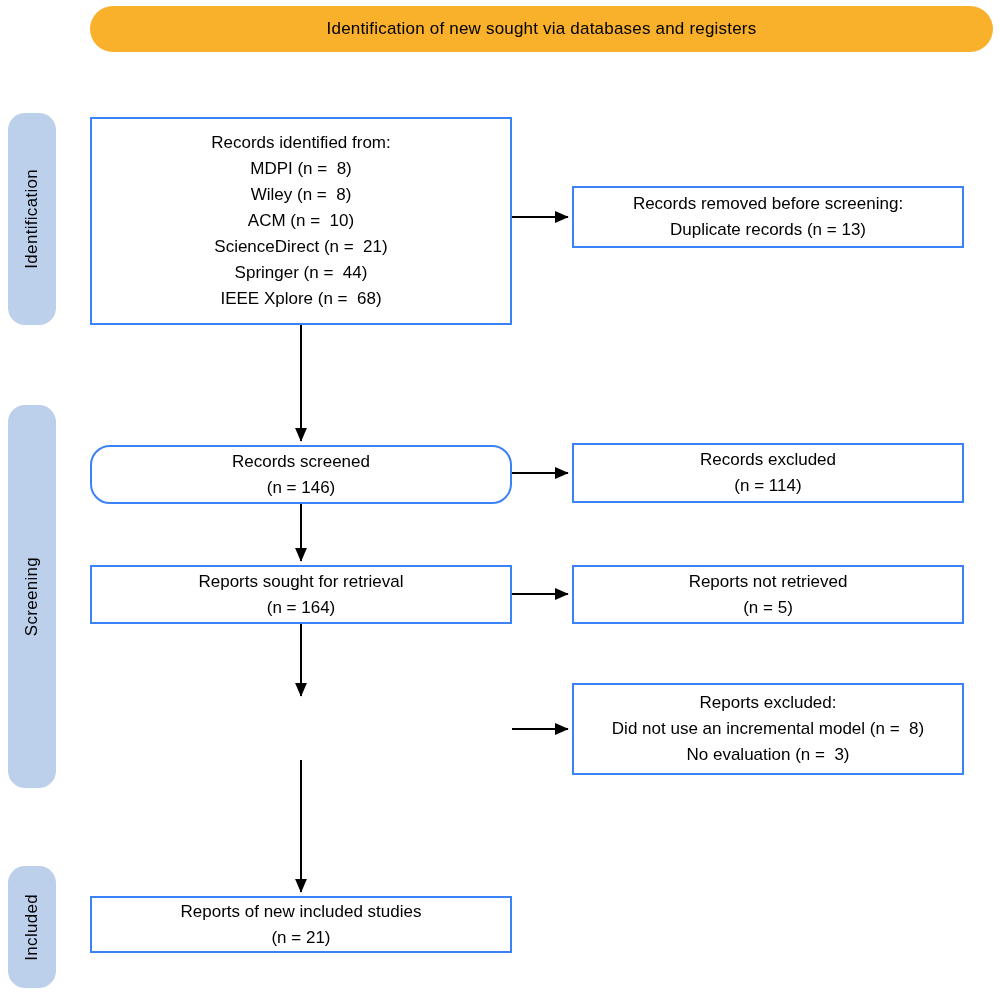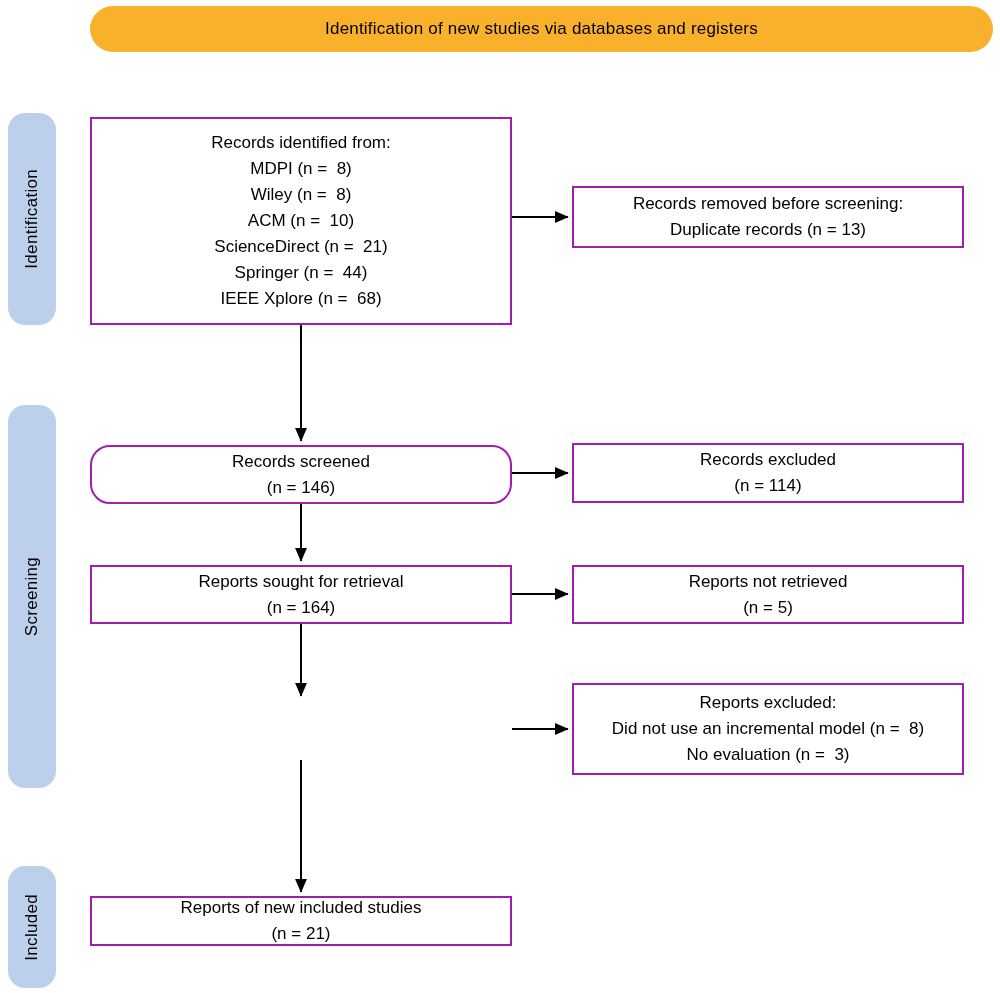--- a/index.html
+++ b/index.html
@@ -46,58 +46,58 @@
     font-size: 17px;
     letter-spacing: 0.3px;
     white-space: nowrap;
   }
   .stage-identification { top: 113px; height: 212px; }
   .stage-screening      { top: 405px; height: 383px; }
   .stage-included       { top: 866px; height: 122px; }
   .flow-box {
     position: absolute;
     box-sizing: border-box;
-    border: 2px solid #a21caf;
+    border: 2px solid #3b82f6;
     background: #ffffff;
     display: flex;
     align-items: center;
     justify-content: center;
     text-align: center;
     font-size: 17px;
     line-height: 26px;
     white-space: pre-wrap;
     padding: 2px 6px;
   }
   .col-left  { left: 90px;  width: 422px; }
   .col-right { left: 572px; width: 392px; }
   .box-records-identified { top: 117px; height: 208px; }
   .box-records-removed    { top: 186px; height: 62px;  }
   .box-records-screened   { top: 445px; height: 59px; border-radius: 20px;  }
   .box-records-excluded   { top: 443px; height: 60px;  }
   .box-reports-sought     { top: 565px; height: 59px;  }
   .box-reports-not-retrieved { top: 565px; height: 59px; text-align: center; }
   .box-reports-assessed   { top: 700px; height: 60px;  }
   .box-reports-excluded   { top: 683px; height: 92px;  }
-  .box-reports-included   { top: 896px; height: 50px;  }
+  .box-reports-included   { top: 896px; height: 57px;  }
   .arrow-layer {
     position: absolute;
     left: 0;
     top: 0;
     width: 1000px;
     height: 993px;
     pointer-events: none;
   }
 </style>
 </head>
 <body>
 
 <div class="canvas">
 
   <div class="banner">
-    <span>Identification of new studies via databases and registers</span>
+    <span>Identification of new sought via databases and registers</span>
   </div>
 
   <div class="stage-tab stage-identification">
     <span>Identification</span>
   </div>
   <div class="stage-tab stage-screening">
     <span>Screening</span>
   </div>
   <div class="stage-tab stage-included">
     <span>Included</span>

